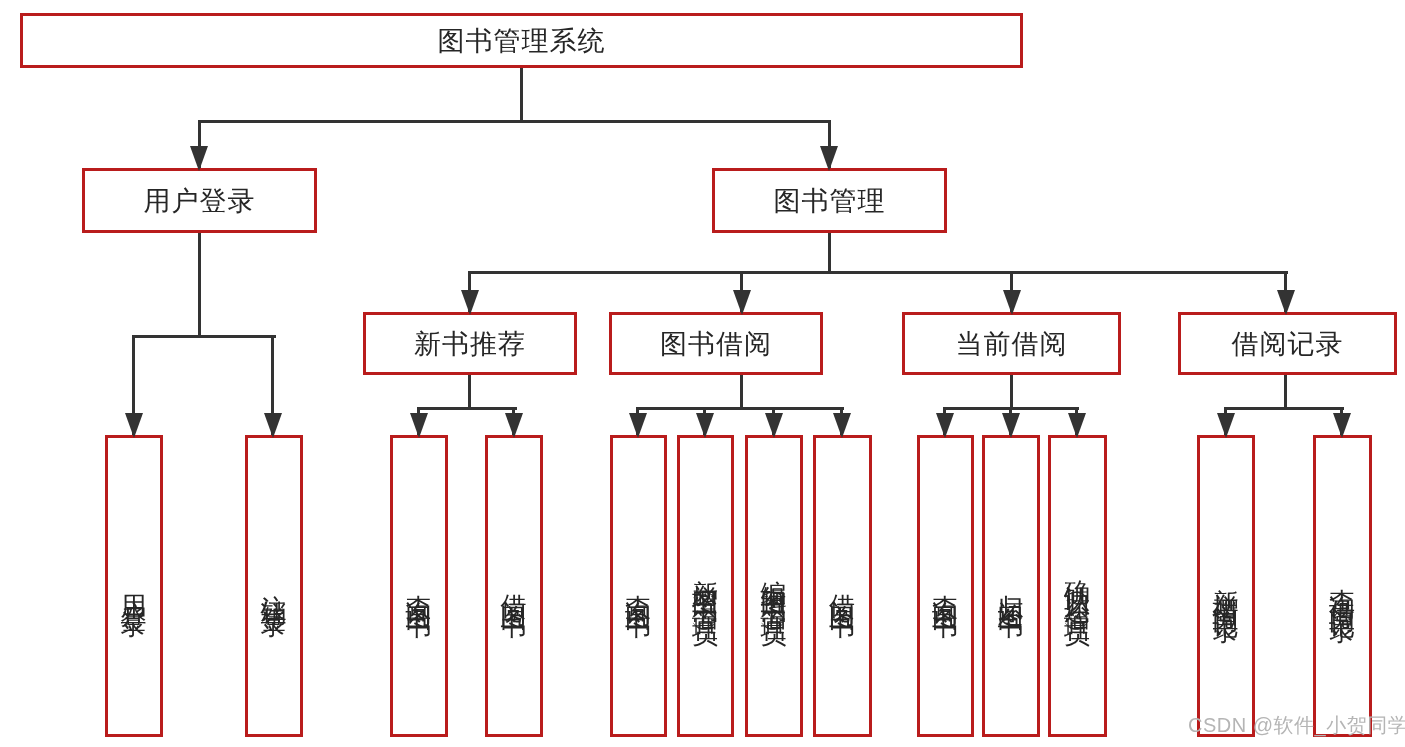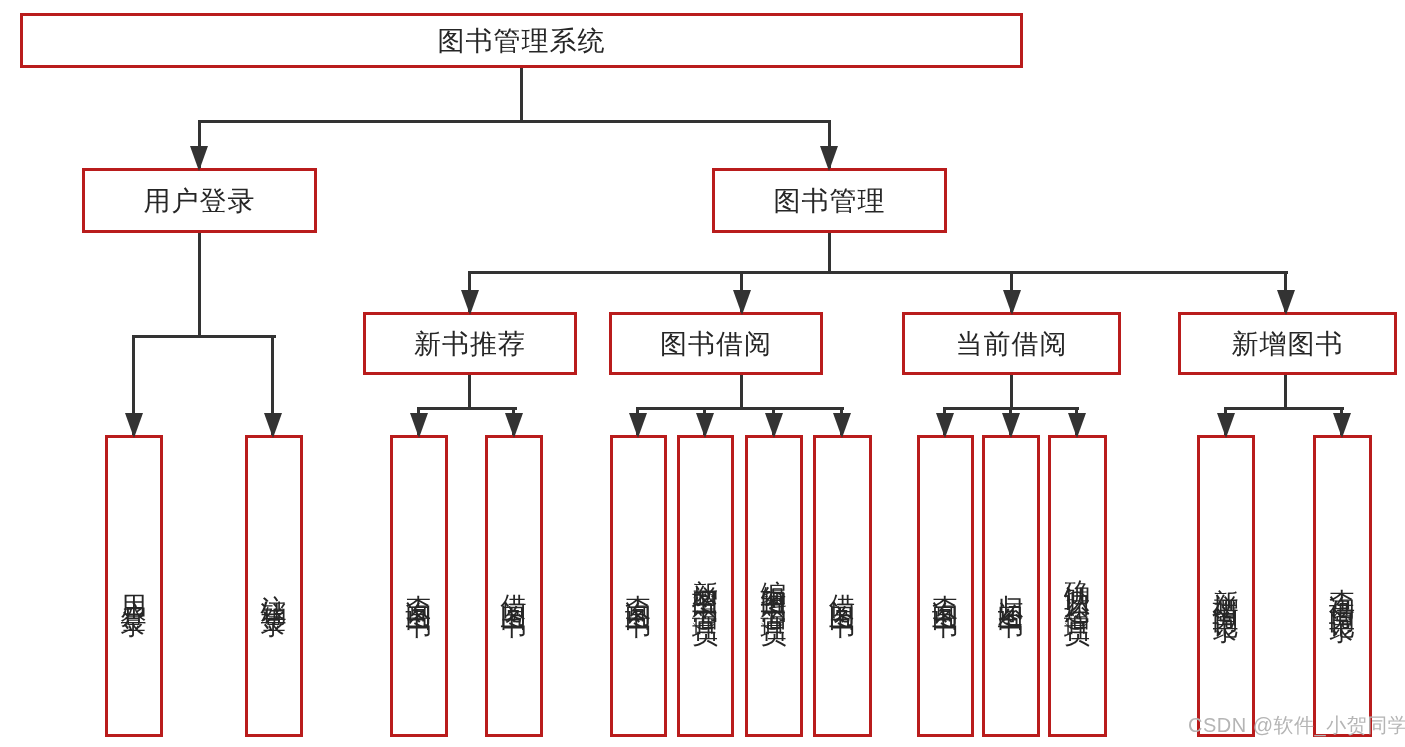--- a/index.html
+++ b/index.html
@@ -66,21 +66,21 @@
 <div class="canvas">
 
   <div class="box h" style="left:20px;top:13px;width:1003px;height:55px">图书管理系统</div>
 
   <div class="box h" style="left:82px;top:168px;width:235px;height:65px">用户登录</div>
   <div class="box h" style="left:363px;top:312px;width:214px;height:63px">新书推荐</div>
 
   <div class="box h" style="left:712px;top:168px;width:235px;height:65px">图书管理</div>
   <div class="box h" style="left:609px;top:312px;width:214px;height:63px">图书借阅</div>
   <div class="box h" style="left:902px;top:312px;width:219px;height:63px">当前借阅</div>
-  <div class="box h" style="left:1178px;top:312px;width:219px;height:63px">新增图书</div>
+  <div class="box h" style="left:1178px;top:312px;width:219px;height:63px">借阅记录</div>
 
   <div class="box v" style="left:105px;top:435px;width:58px;height:302px">用户登录</div>
   <div class="box v" style="left:245px;top:435px;width:58px;height:302px">注销登录</div>
 
   <div class="box v" style="left:390px;top:435px;width:58px;height:302px">查询图书</div>
   <div class="box v" style="left:485px;top:435px;width:58px;height:302px">借阅图书</div>
 
   <div class="box v" style="left:610px;top:435px;width:57px;height:302px">查询图书</div>
   <div class="box v" style="left:677px;top:435px;width:57px;height:302px">新增图书（管理员）</div>
   <div class="box v" style="left:745px;top:435px;width:58px;height:302px">编辑图书（管理员）</div>

